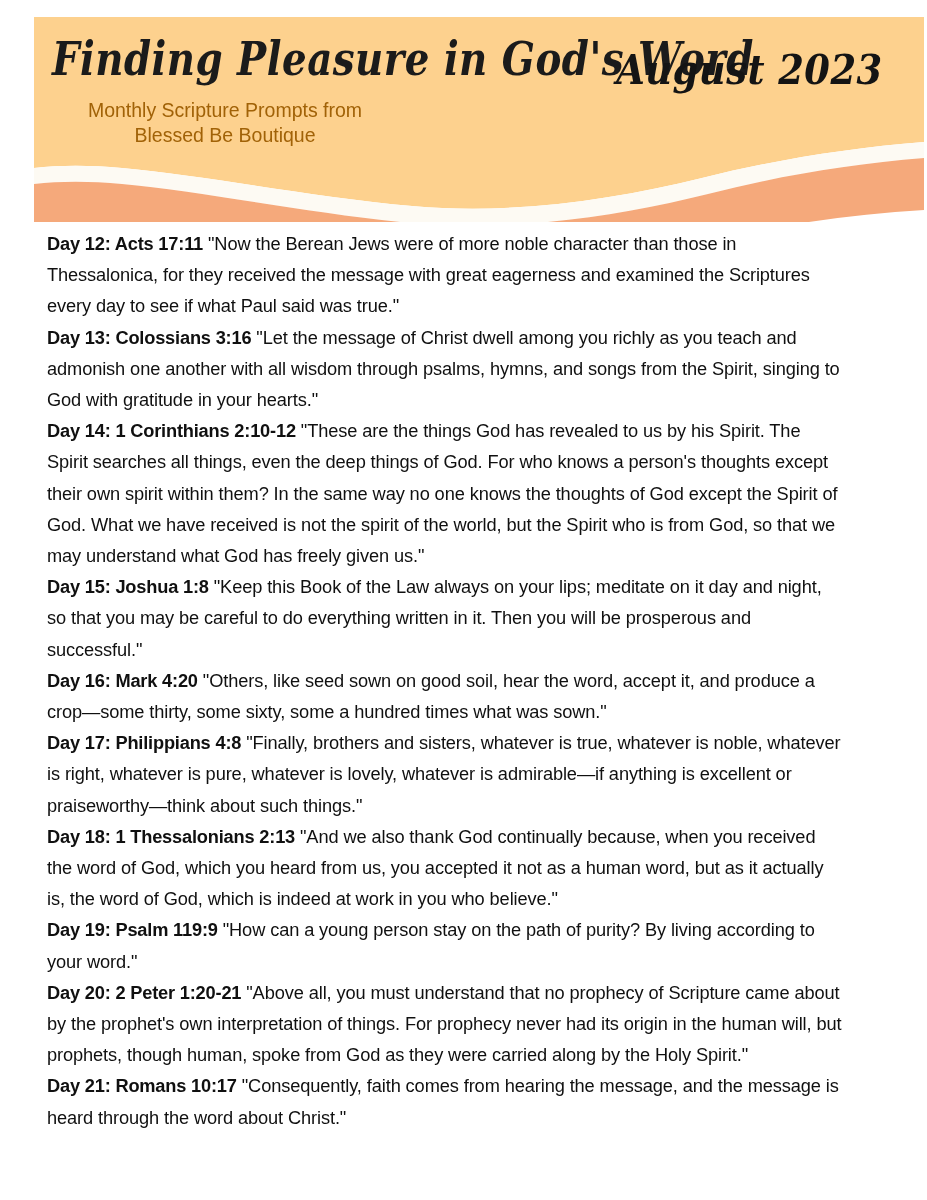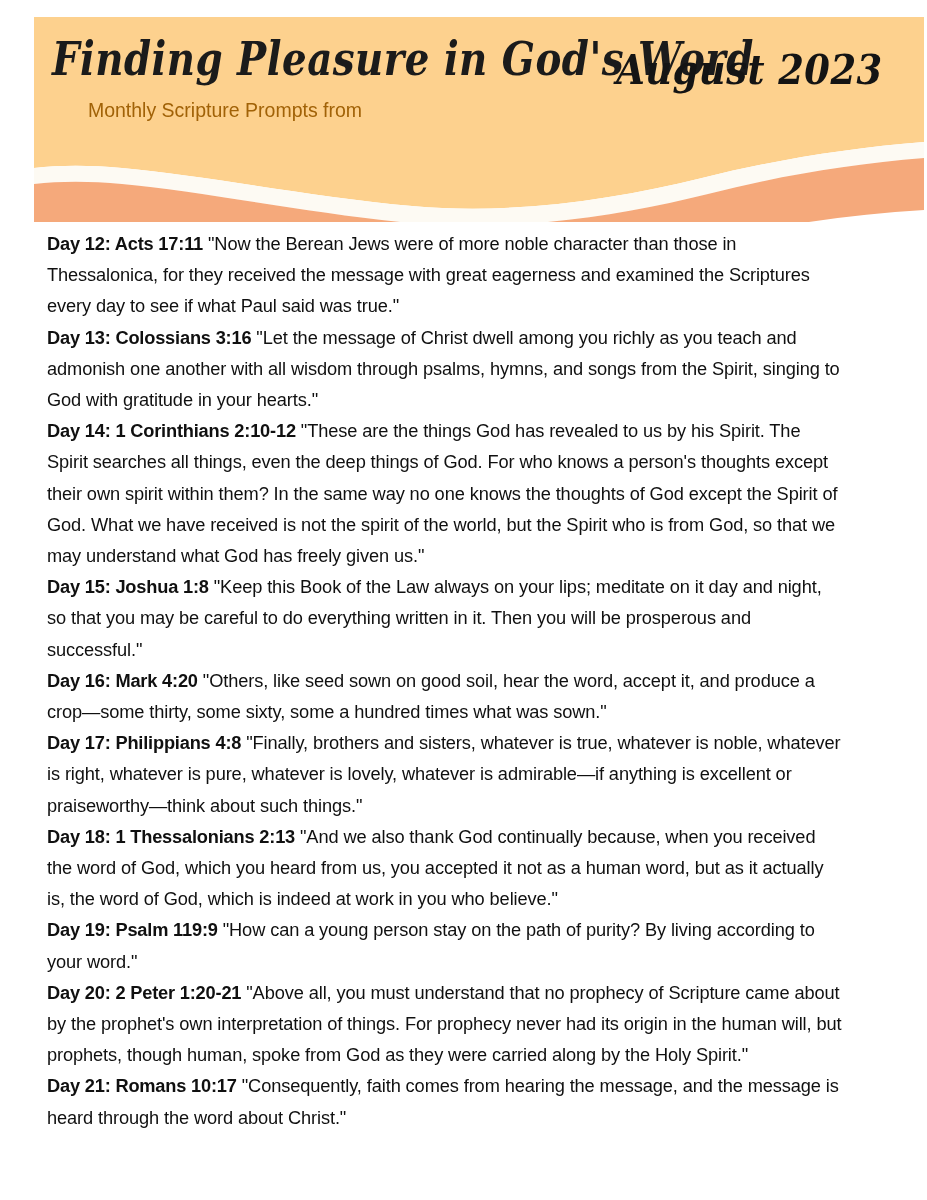--- a/index.html
+++ b/index.html
@@ -138,20 +138,21 @@
              L912,210
              C848,214 784,222 722,236
              L22,236 Z"></path>
   </svg>
 
   <div id="banner-text">
     <div class="title">Finding Pleasure in God's Word</div>
 
     <div class="subtitle">
       <div>Monthly Scripture Prompts from</div>
+      <div>Blessed Be Boutique</div>
     </div>
 
     <div class="month">August 2023</div>
   </div>
 </div>
 
 <div id="content">
 
   <p class="entry">
     <span class="ref">Day 12: Acts 17:11</span><span> </span><span class="verse">"Now the Berean Jews were of more noble character than those in Thessalonica, for they received the message with great eagerness and examined the Scriptures every day to see if what Paul said was true."</span>

